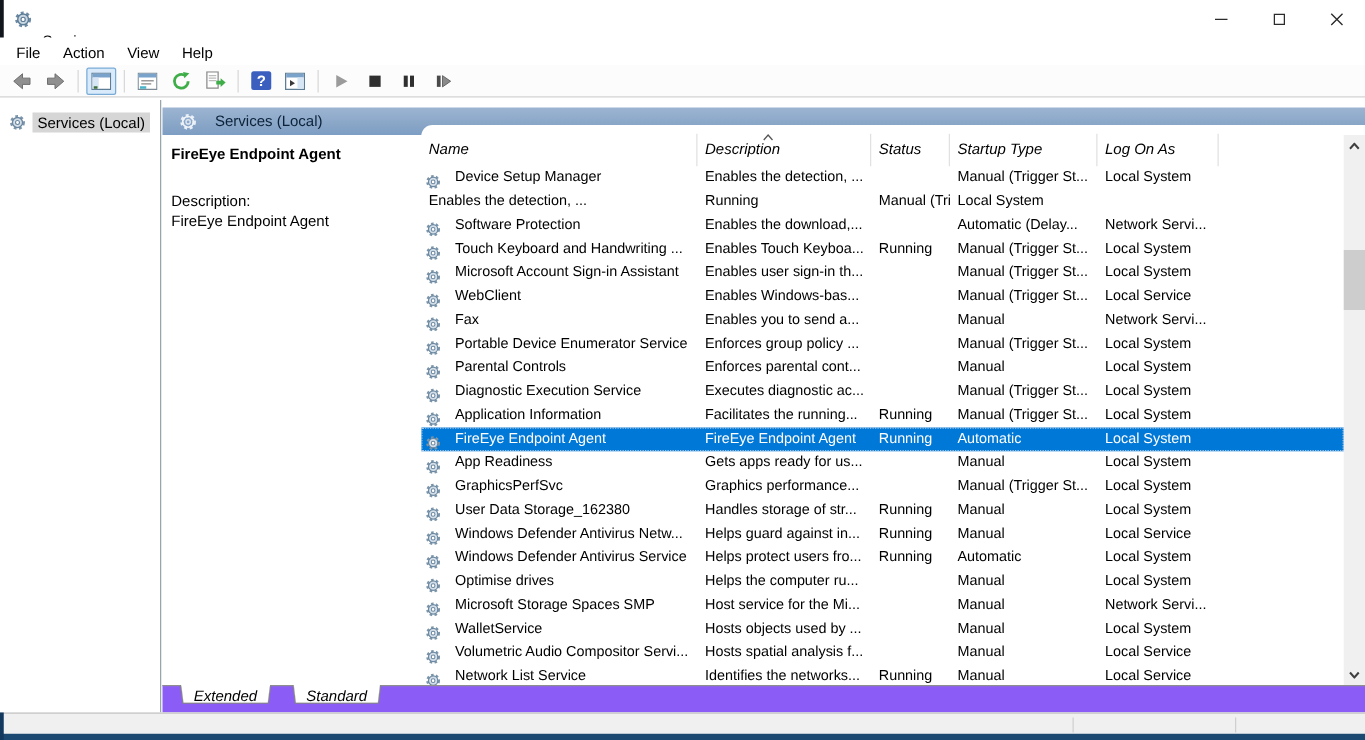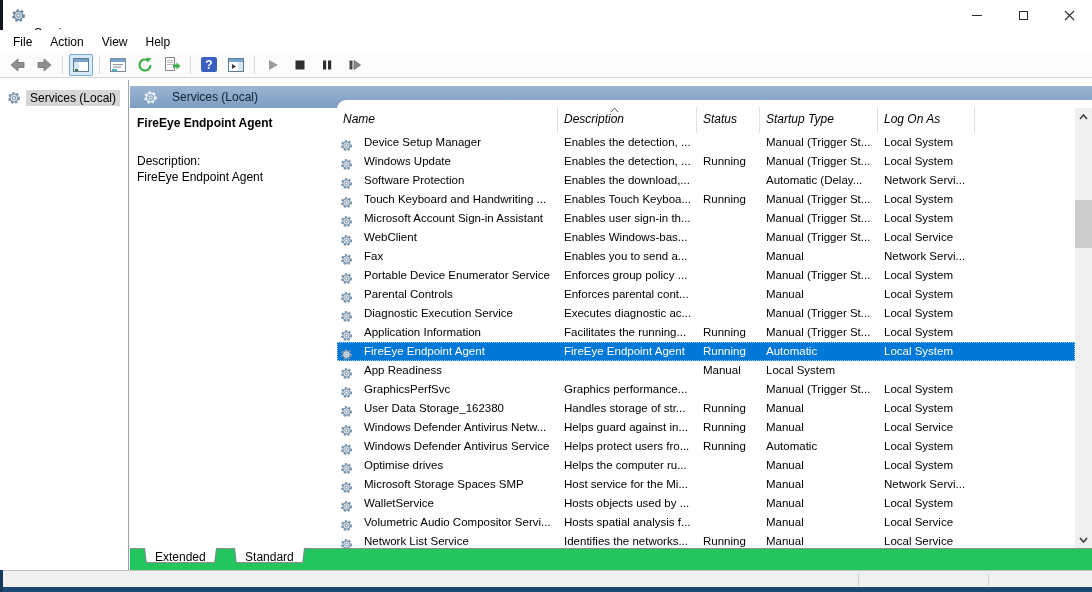--- a/index.html
+++ b/index.html
@@ -54,21 +54,21 @@
   .trow .cell { padding-left:6px; white-space:nowrap; overflow:hidden; }
   .trow .name-cell { display:flex; align-items:flex-end; gap:11px; padding-left:3px; }
   .trow.selected { background:#0078d7; color:#fff; outline:1px dotted #a6c8e8; outline-offset:-1px; }
   .trow.selected .cell { color:#fff; }
   
   .vscroll { position:absolute; right:0; top:8px; width:17px; height:440px; background:#f0f0f0; }
   .sbtn { position:absolute; left:0; width:17px; height:17px; display:flex; align-items:center; justify-content:center; }
   .sbtn.up { top:0; } .sbtn.down { bottom:0; }
   .sthumb { position:absolute; left:0; top:92px; width:17px; height:48px; background:#cdcdcd; }
   
-  .tabs-row { position:absolute; left:130px; top:548px; width:962px; height:22px; background:#22c55e; }
+  .tabs-row { position:absolute; left:130px; top:548px; width:962px; height:22px; background:#8b5cf6;font-style:italic; }
   .tabs-line { position:absolute; left:0; top:0; width:962px; height:1px; background:#8e8e8e; }
   .tab { position:relative; display:inline-block; margin-left:14px; margin-top:0; padding:2px 11px 0; z-index:1; }
   .tab::before { content:""; position:absolute; inset:0; background:#fff; border:1px solid #848484; border-top:none; transform:perspective(40px) rotateX(-8deg); transform-origin:50% 0; z-index:-1; }
   .tab.active::after { content:""; position:absolute; left:1px; right:1px; top:0; height:1px; background:#fff; }
   
   .statusbar { position:absolute; left:0; top:570px; width:1092px; height:17px; background:#f0f0f0; border-top:1px solid #c3c3c3; }
   .sb-sep { position:absolute; top:3px; width:1px; height:12px; background:#cfcfcf; }
   .bottom-strip { position:absolute; left:0; top:587px; width:1092px; height:5px; background:#1b4972; }
   svg { display:block; }
 </style>
@@ -244,28 +244,20 @@
       </svg>
       <span>Device Setup Manager</span>
     </div>
     <div class="cell">Enables the detection, ...</div>
     <div class="cell"></div>
     <div class="cell">Manual (Trigger St...</div>
     <div class="cell">Local System</div>
     <div class="cell"></div>
   </div>
         <div class="trow">
-    <div class="cell name-cell">
-      <svg class="gear" width="13" height="13" viewBox="0 0 16 16">
-        <circle cx="8" cy="8" r="5.2" fill="none" stroke="#7b95ab" stroke-width="3.2" stroke-dasharray="2.3 2.1"></circle>
-        <circle cx="8" cy="8" r="4.6" fill="#d3dee8" stroke="#6b88a0" stroke-width="1.2"></circle>
-        <circle cx="8" cy="8" r="1.8" fill="#fff" stroke="#6b88a0" stroke-width="1"></circle>
-      </svg>
-      <span>Windows Update</span>
-    </div>
     <div class="cell">Enables the detection, ...</div>
     <div class="cell">Running</div>
     <div class="cell">Manual (Trigger St...</div>
     <div class="cell">Local System</div>
     <div class="cell"></div>
   </div>
         <div class="trow">
     <div class="cell name-cell">
       <svg class="gear" width="13" height="13" viewBox="0 0 16 16">
         <circle cx="8" cy="8" r="5.2" fill="none" stroke="#7b95ab" stroke-width="3.2" stroke-dasharray="2.3 2.1"></circle>
@@ -417,20 +409,21 @@
   </div>
         <div class="trow">
     <div class="cell name-cell">
       <svg class="gear" width="13" height="13" viewBox="0 0 16 16">
         <circle cx="8" cy="8" r="5.2" fill="none" stroke="#7b95ab" stroke-width="3.2" stroke-dasharray="2.3 2.1"></circle>
         <circle cx="8" cy="8" r="4.6" fill="#d3dee8" stroke="#6b88a0" stroke-width="1.2"></circle>
         <circle cx="8" cy="8" r="1.8" fill="#fff" stroke="#6b88a0" stroke-width="1"></circle>
       </svg>
       <span>App Readiness</span>
     </div>
+    <div class="cell">Gets apps ready for us...</div>
     <div class="cell"></div>
     <div class="cell">Manual</div>
     <div class="cell">Local System</div>
     <div class="cell"></div>
   </div>
         <div class="trow">
     <div class="cell name-cell">
       <svg class="gear" width="13" height="13" viewBox="0 0 16 16">
         <circle cx="8" cy="8" r="5.2" fill="none" stroke="#7b95ab" stroke-width="3.2" stroke-dasharray="2.3 2.1"></circle>
         <circle cx="8" cy="8" r="4.6" fill="#d3dee8" stroke="#6b88a0" stroke-width="1.2"></circle>

